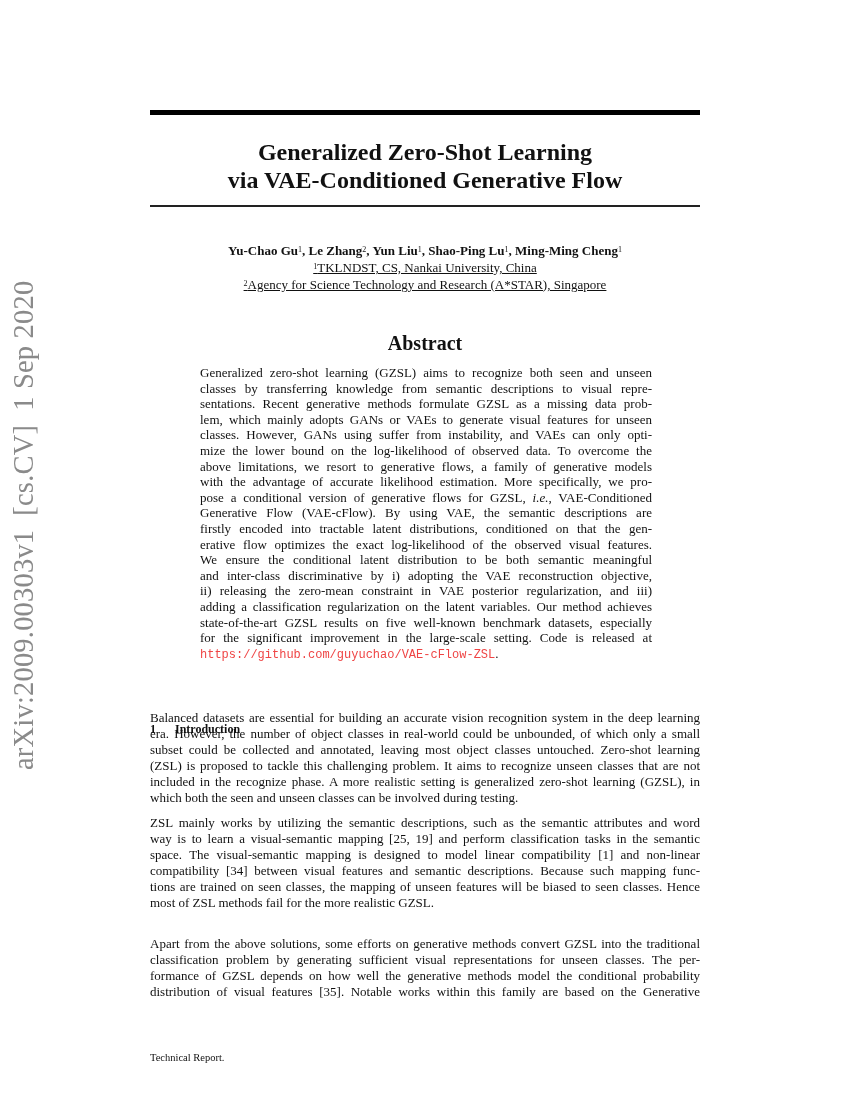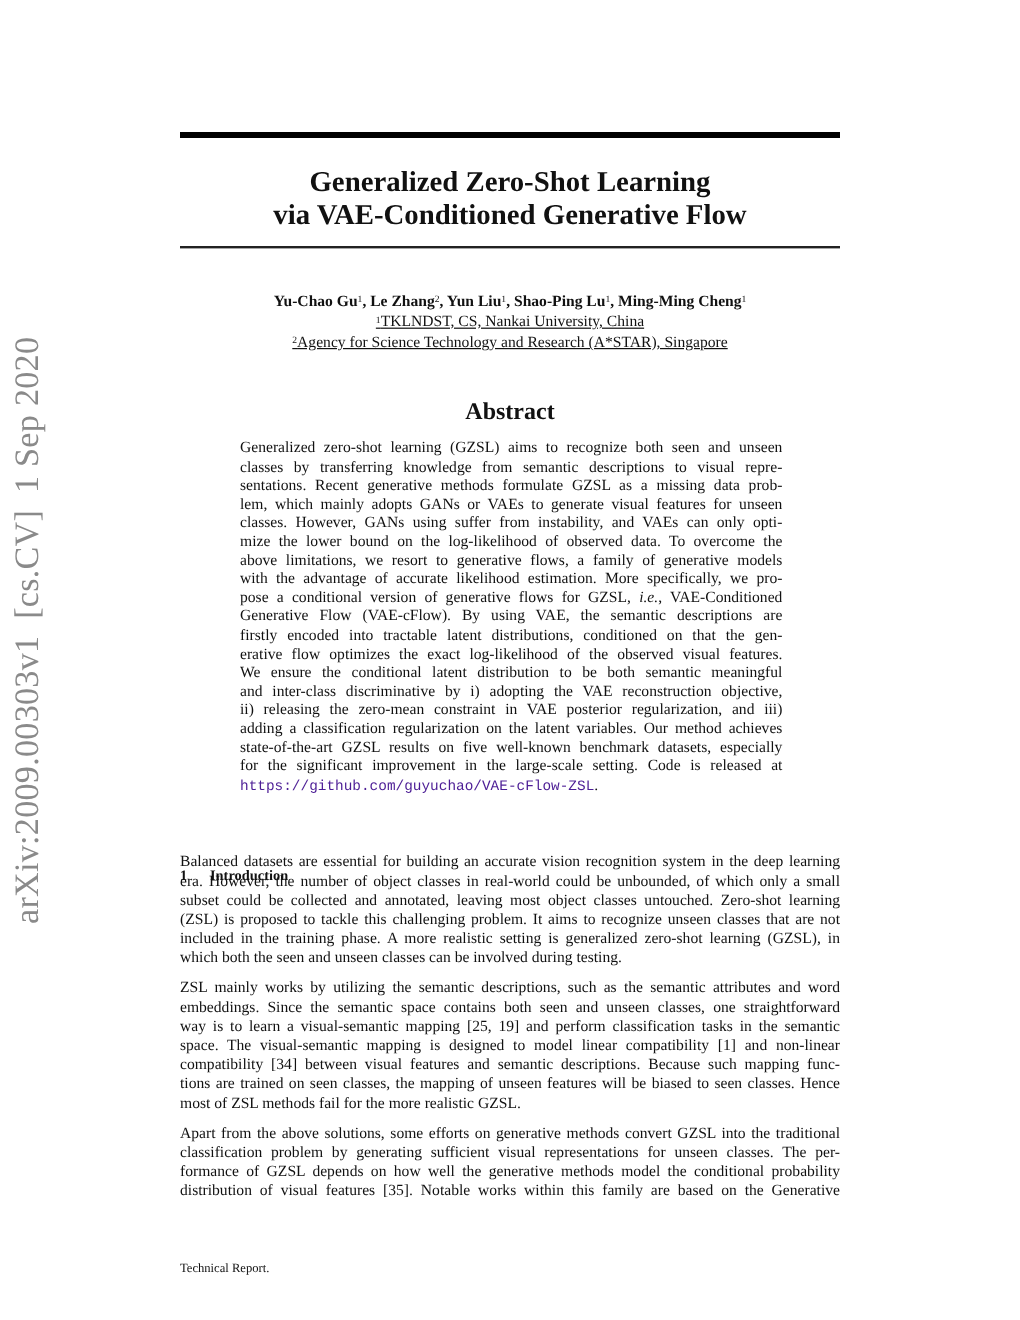--- a/index.html
+++ b/index.html
@@ -91,39 +91,38 @@
   <span class="line"><span>pose a conditional version of generative flows for GZSL, </span><i>i.e.</i><span>, VAE-Conditioned</span></span>
   <span class="line">Generative Flow (VAE-cFlow). By using VAE, the semantic descriptions are</span>
   <span class="line">firstly encoded into tractable latent distributions, conditioned on that the gen-</span>
   <span class="line">erative flow optimizes the exact log-likelihood of the observed visual features.</span>
   <span class="line">We ensure the conditional latent distribution to be both semantic meaningful</span>
   <span class="line">and inter-class discriminative by i) adopting the VAE reconstruction objective,</span>
   <span class="line">ii) releasing the zero-mean constraint in VAE posterior regularization, and iii)</span>
   <span class="line">adding a classification regularization on the latent variables. Our method achieves</span>
   <span class="line">state-of-the-art GZSL results on five well-known benchmark datasets, especially</span>
   <span class="line">for the significant improvement in the large-scale setting. Code is released at</span>
-  <span class="line last"><a class="link" style="color: #4c1d95;">https://github.com/guyuchao/VAE-cFlow-ZSL</a><span>.</span></span>
+  <span class="line last"><a class="link" style="color: #ef4444;">https://github.com/guyuchao/VAE-cFlow-ZSL</a><span>.</span></span>
 </div>
 
 <div class="section-heading">
   <span class="num">1</span><span>Introduction</span>
 </div>
 
 <div class="para" style="top:710px;">
   <span class="line">Balanced datasets are essential for building an accurate vision recognition system in the deep learning</span>
   <span class="line">era. However, the number of object classes in real-world could be unbounded, of which only a small</span>
   <span class="line">subset could be collected and annotated, leaving most object classes untouched. Zero-shot learning</span>
   <span class="line">(ZSL) is proposed to tackle this challenging problem. It aims to recognize unseen classes that are not</span>
-  <span class="line">included in the training phase. A more realistic setting is generalized zero-shot learning (GZSL), in</span>
+  <span class="line">included in the recognize phase. A more realistic setting is generalized zero-shot learning (GZSL), in</span>
   <span class="line last">which both the seen and unseen classes can be involved during testing.</span>
 </div>
 
 <div class="para" style="top:815px;">
   <span class="line">ZSL mainly works by utilizing the semantic descriptions, such as the semantic attributes and word</span>
-  <span class="line">embeddings. Since the semantic space contains both seen and unseen classes, one straightforward</span>
   <span class="line">way is to learn a visual-semantic mapping [25, 19] and perform classification tasks in the semantic</span>
   <span class="line">space. The visual-semantic mapping is designed to model linear compatibility [1] and non-linear</span>
   <span class="line">compatibility [34] between visual features and semantic descriptions. Because such mapping func-</span>
   <span class="line">tions are trained on seen classes, the mapping of unseen features will be biased to seen classes. Hence</span>
   <span class="line last">most of ZSL methods fail for the more realistic GZSL.</span>
 </div>
 
 <div class="para" style="top:936px;">
   <span class="line">Apart from the above solutions, some efforts on generative methods convert GZSL into the traditional</span>
   <span class="line">classification problem by generating sufficient visual representations for unseen classes. The per-</span>

